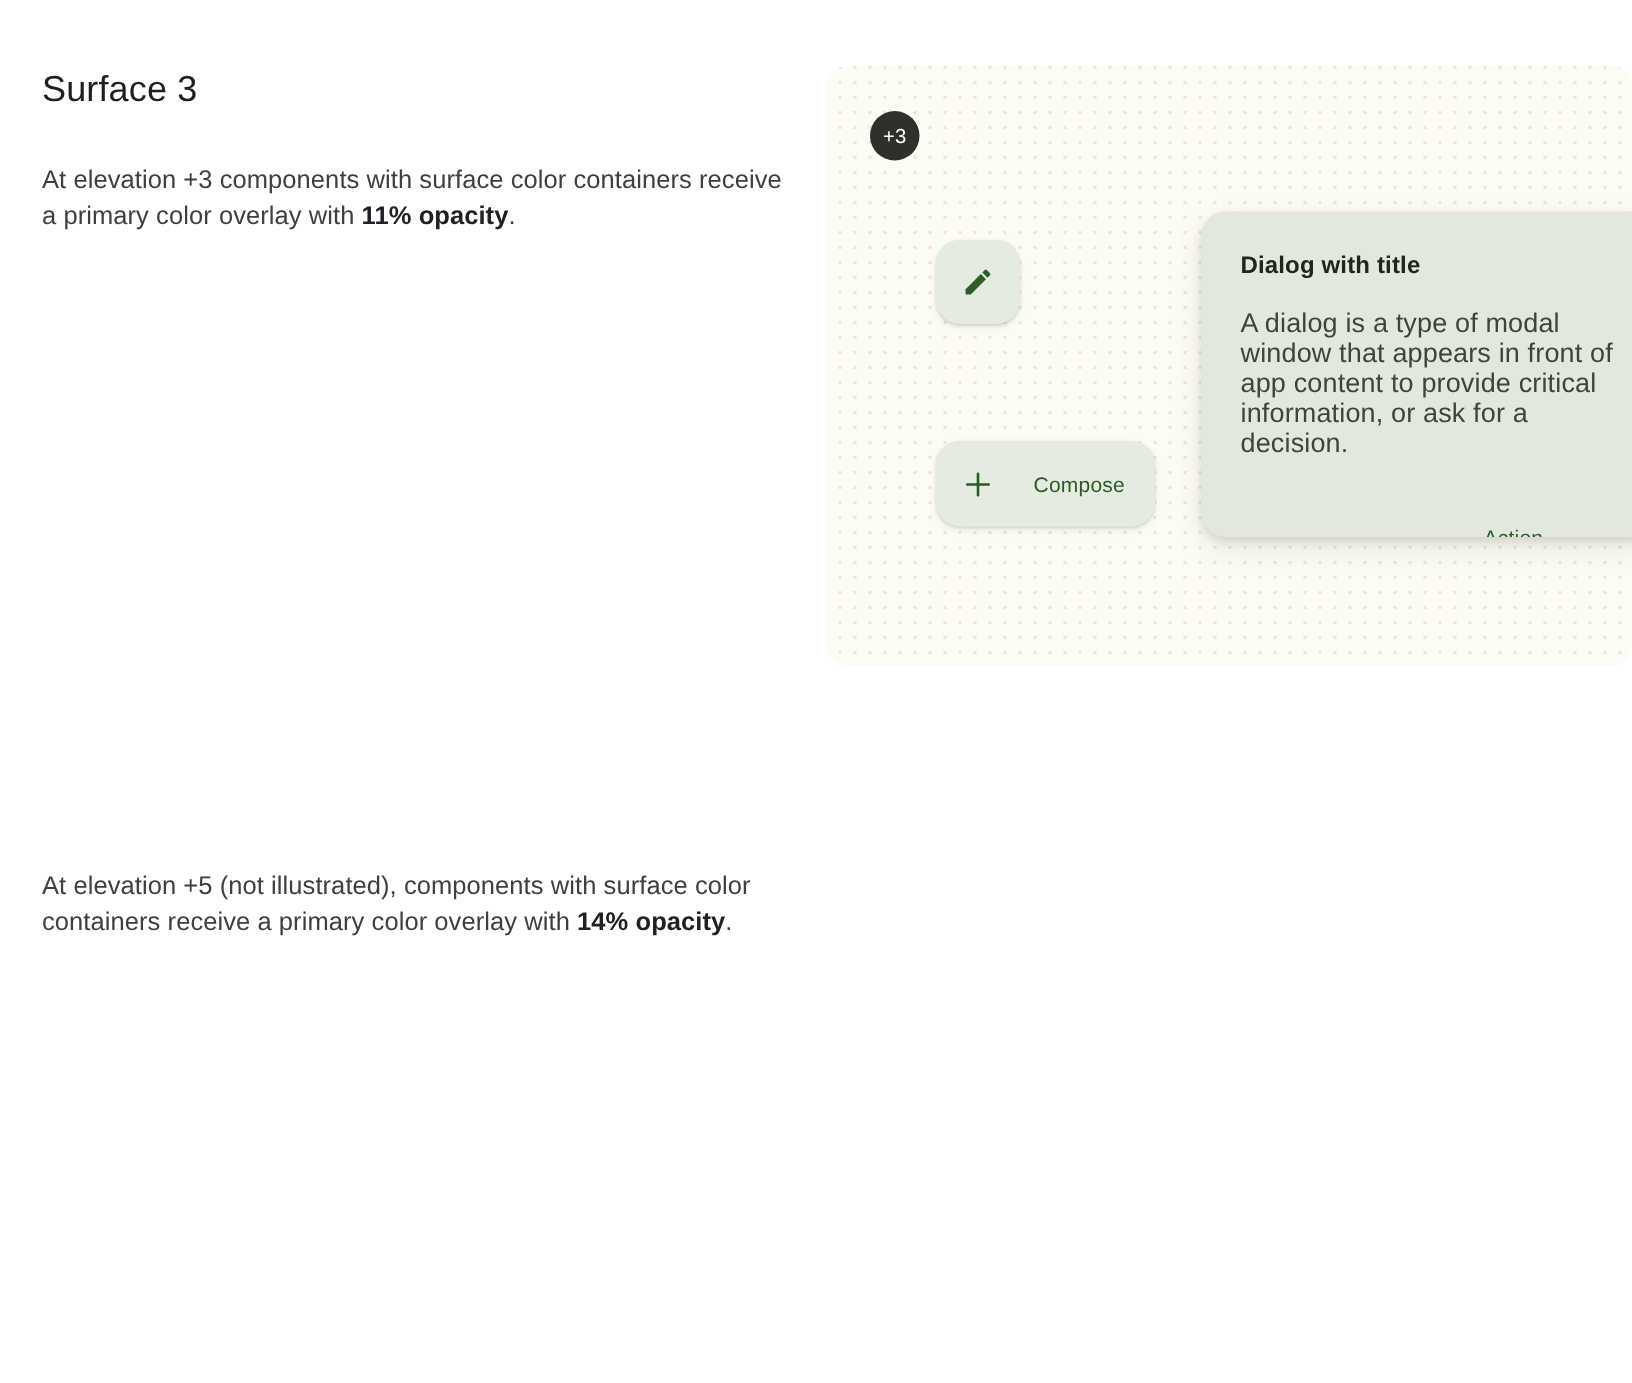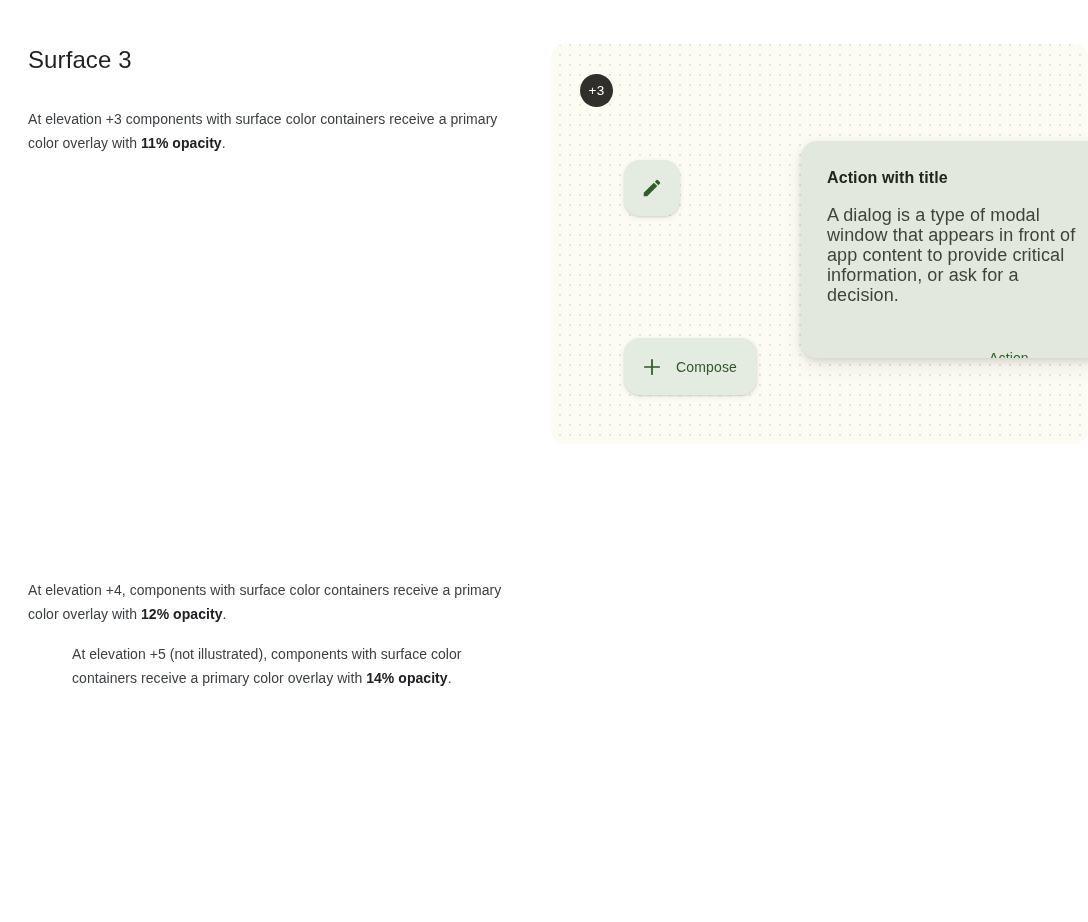--- a/index.html
+++ b/index.html
@@ -21,21 +21,21 @@
   
   .copy { position: absolute; left: 28px; width: 500px; }
   .sec-title {
     font-size: 24px;
     font-weight: 500;
     color: #1f1f1f;
     letter-spacing: 0.1px;
     line-height: 32px;
   }
   .sec-para {
-    font-size: 14px;
+    font-size: 17px;
     color: #3c4043;
     line-height: 23.5px;
     letter-spacing: 0.05px;
   }
   .sec-para b { font-weight: 700; color: #202124; }
   .sec-para + .sec-para { margin-top: 17px; margin-left: 44px; }
 
   
   .panel {
     position: absolute;
@@ -83,24 +83,23 @@
   #fab-compose {
     position: absolute;
     left: 73px; top: 250px;
     height: 57px;
     min-width: 129px;
     padding: 0 20px 0 17px;
     border-radius: 16px;
     background: #e4ebe0;
     display: flex;
     align-items: center;
-    gap: 13px;
+    gap: 26px;
     box-shadow: 0 1px 2px rgba(0,0,0,0.12), 0 2px 6px rgba(0,0,0,0.07);
     cursor: pointer;
-    margin-top: 44px;
   }
   #fab-compose .label {
     font-size: 14px;
     font-weight: 500;
     color: #2b5a24;
     letter-spacing: 0.15px;
   }
   .plus-icon svg { display: block; }
 
   
@@ -174,31 +173,30 @@
       <div id="fab-compose">
         <span class="plus-icon">
           <svg width="22" height="22" viewBox="0 0 24 24">
             <path d="M12 4.2v15.6M4.2 12h15.6" stroke="#2b5a24" stroke-width="1.9" stroke-linecap="round"></path>
           </svg>
         </span>
         <span class="label">Compose</span>
       </div>
 
       <div id="dialog-card">
-        <div id="dialog-title">Action with title</div>
+        <div id="dialog-title">Dialog with title</div>
         <div id="dialog-body">A dialog is a type of modal window that appears in front of app content to provide critical information, or ask for a decision.</div>
         <div id="dialog-action">Action</div>
       </div>
 
     </div>
   </div>
 
   <div class="section" id="section-surface45">
 
 
     <div class="copy" style="top:108px;">
-      <p class="sec-para"><span>At elevation +4, components with surface color containers receive a primary color overlay with </span><b>12% opacity</b><span>.</span></p>
       <p class="sec-para"><span>At elevation +5 (not illustrated), components with surface color containers receive a primary color overlay with </span><b>14% opacity</b><span>.</span></p>
     </div>
 
   </div>
 
 </div>
 
 </body></html>

